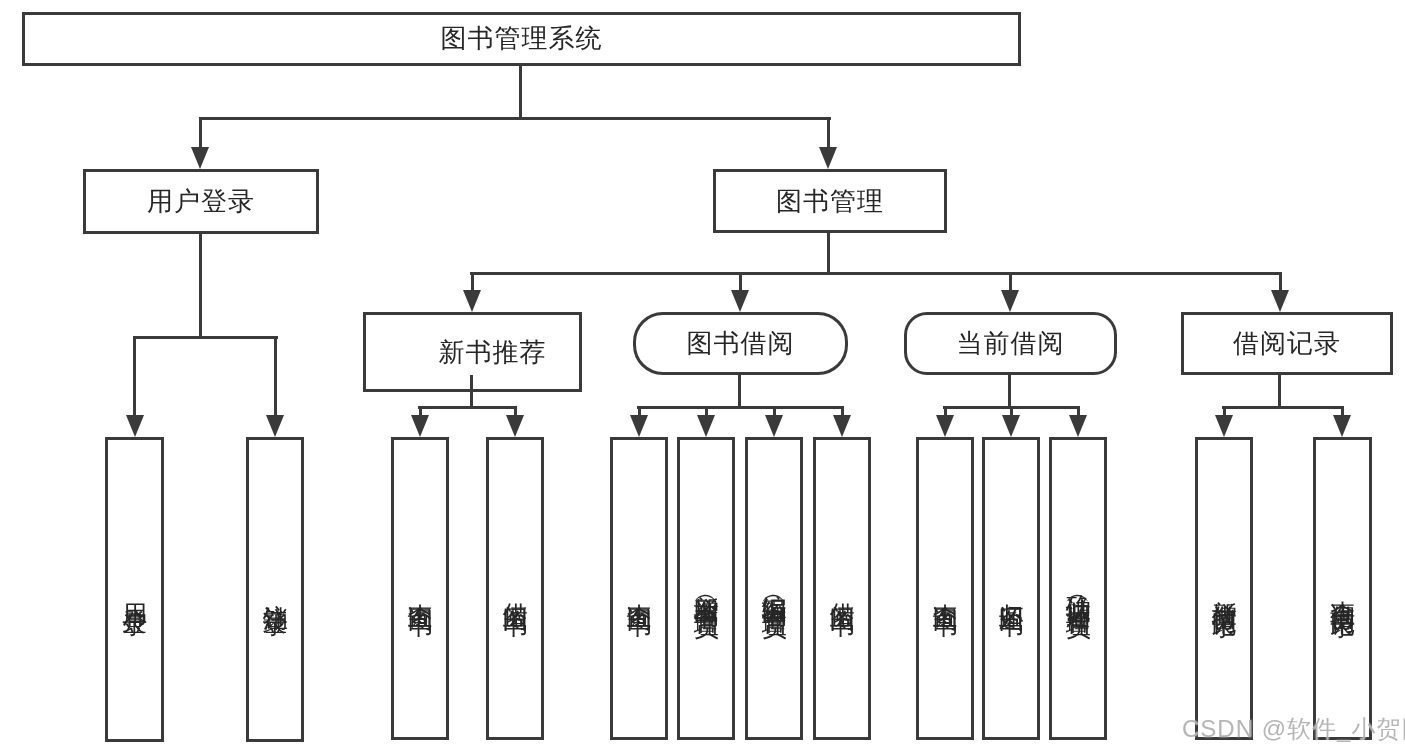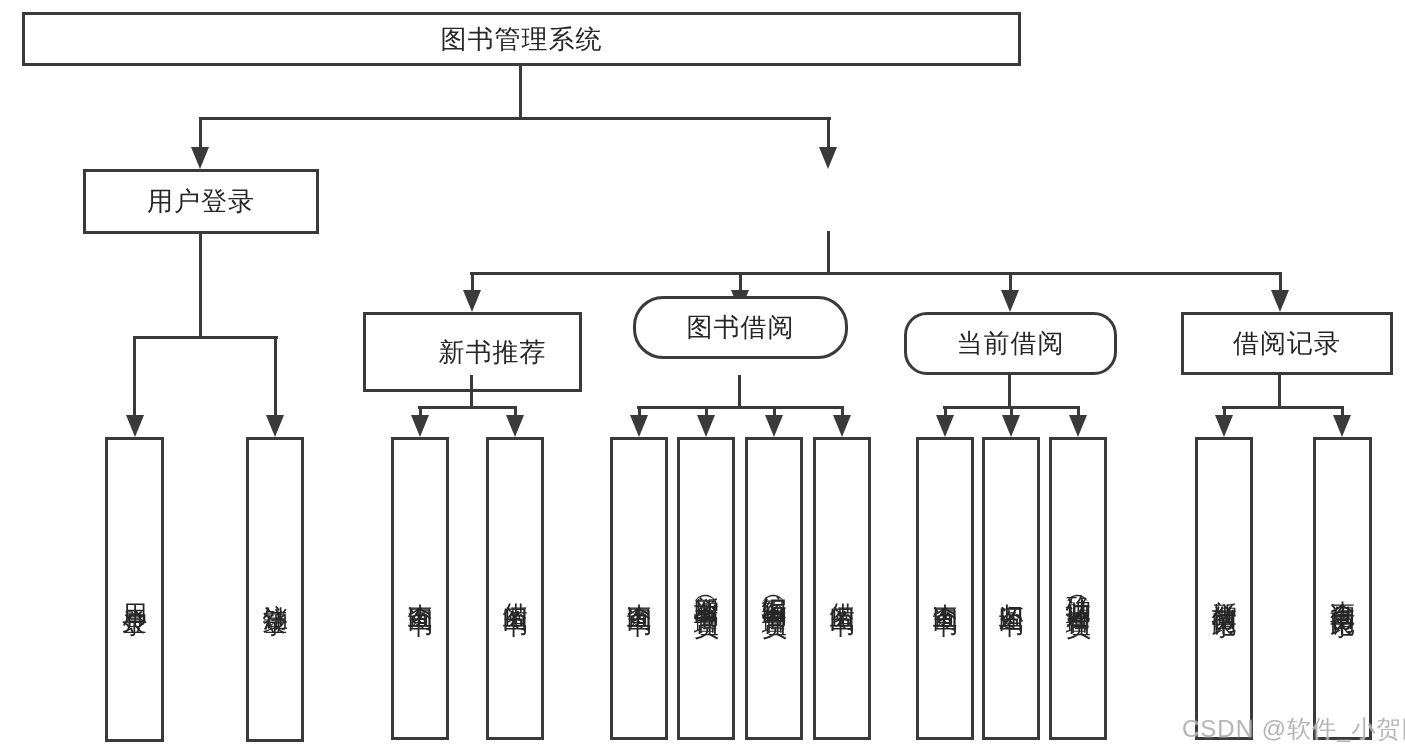--- a/index.html
+++ b/index.html
@@ -30,30 +30,31 @@
     font-size:24px; color:rgba(168,168,168,0.85);
     letter-spacing:1px; white-space:nowrap; z-index:5;
     text-shadow:0 0 2px #ffffff;
   }
 </style>
 </head>
 <body>
 
 <div id="canvas">
 
-  <div class="box" style="left:22px; top:12px; width:999px; height:54px;">图书管理系统</div>
+  <div class="box" style="left:22px; top:12px; width:999px; height:54px;font-family:Liberation Serif, serif;">图书管理系统</div>
 
   <div class="vline" style="left:519px; top:64px; height:56px;"></div>
   <div class="hline" style="left:199px; top:117px; width:632px;"></div>
   <div class="vline" style="left:199px; top:117px; height:32px;"></div>
   <div class="ahead" style="left:191px; top:147px;"></div>
   <div class="vline" style="left:827px; top:117px; height:32px;"></div>
   <div class="ahead" style="left:819px; top:147px;"></div>
 
   <div class="box" style="left:83px; top:169px; width:236px; height:65px;">用户登录</div>
+  <div class="box" style="left:713px; top:169px; width:234px; height:64px;">图书管理</div>
 
   <div class="vline" style="left:199px; top:233px; height:106px;"></div>
   <div class="hline" style="left:133px; top:336px; width:145px;"></div>
   <div class="vline" style="left:133px; top:336px; height:81px;"></div>
   <div class="ahead" style="left:126px; top:415px;"></div>
   <div class="vline" style="left:274px; top:336px; height:81px;"></div>
   <div class="ahead" style="left:266px; top:415px;"></div>
 
   <div class="box vbox" style="left:105px; top:437px; width:59px; height:305px;">用户登录</div>
   <div class="box vbox" style="left:246px; top:437px; width:58px; height:305px;">注销登录</div>
@@ -63,21 +64,21 @@
   <div class="vline" style="left:471px; top:272px; height:20px;"></div>
   <div class="ahead" style="left:463px; top:290px;"></div>
   <div class="vline" style="left:739px; top:272px; height:20px;"></div>
   <div class="ahead" style="left:731px; top:290px;"></div>
   <div class="vline" style="left:1009px; top:272px; height:20px;"></div>
   <div class="ahead" style="left:1001px; top:290px;"></div>
   <div class="vline" style="left:1279px; top:272px; height:20px;"></div>
   <div class="ahead" style="left:1271px; top:290px;"></div>
 
   <div class="box" style="left:363px; top:312px; width:219px; height:80px;padding-left:40px;">新书推荐</div>
-  <div class="box" style="left:633px; top:296px; width:215px; height:63px;border-radius:30px;">图书借阅</div>
+  <div class="box" style="left:633px; top:312px; width:215px; height:63px;border-radius:30px;">图书借阅</div>
   <div class="box" style="left:904px; top:312px; width:213px; height:63px;border-radius:23px;">当前借阅</div>
   <div class="box" style="left:1173px; top:312px; width:212px; height:63px;margin-left:8px;">借阅记录</div>
 
   <div class="vline" style="left:470px; top:375px; height:33px;"></div>
   <div class="hline" style="left:418px; top:406px; width:99px;"></div>
   <div class="vline" style="left:419px; top:406px; height:11px;"></div>
   <div class="ahead" style="left:411px; top:415px;"></div>
   <div class="vline" style="left:514px; top:406px; height:11px;"></div>
   <div class="ahead" style="left:506px; top:415px;"></div>
   <div class="box vbox" style="left:391px; top:437px; width:58px; height:303px;">查询图书</div>

